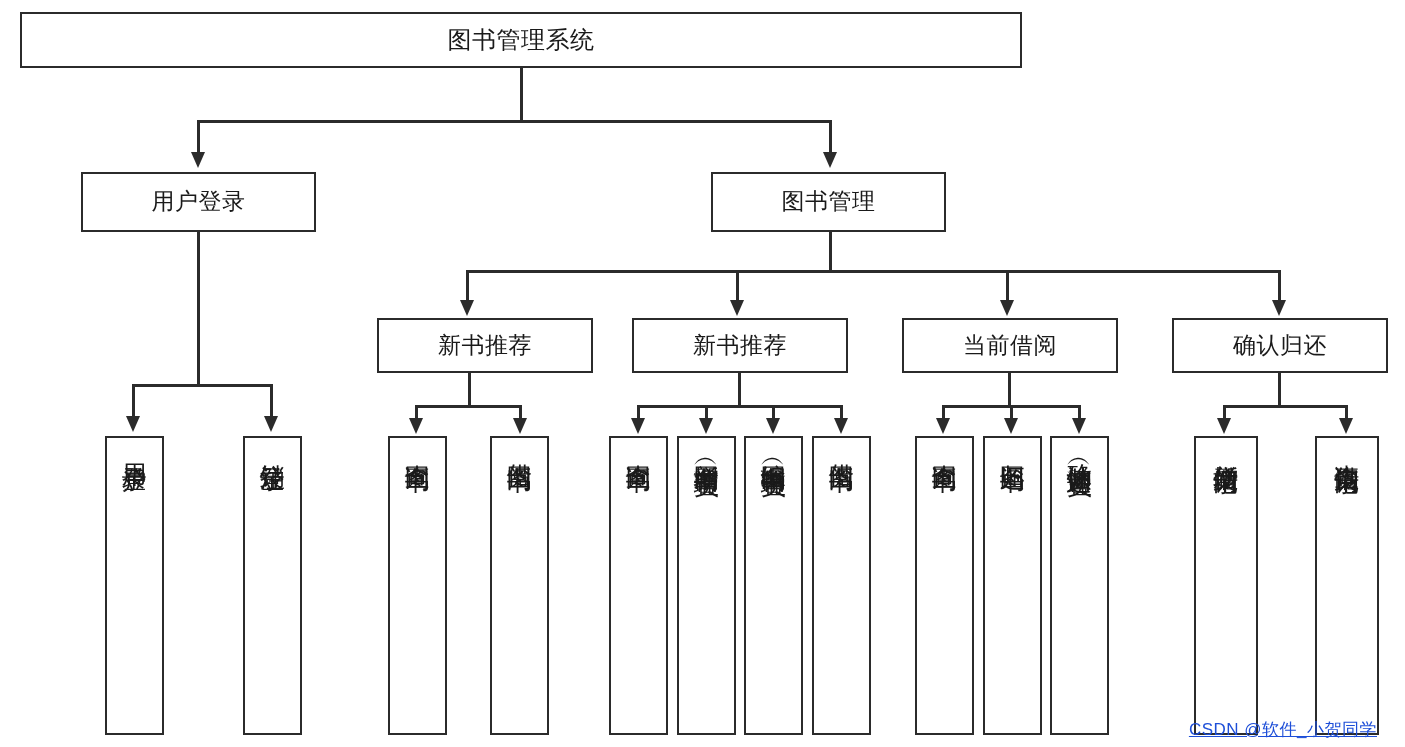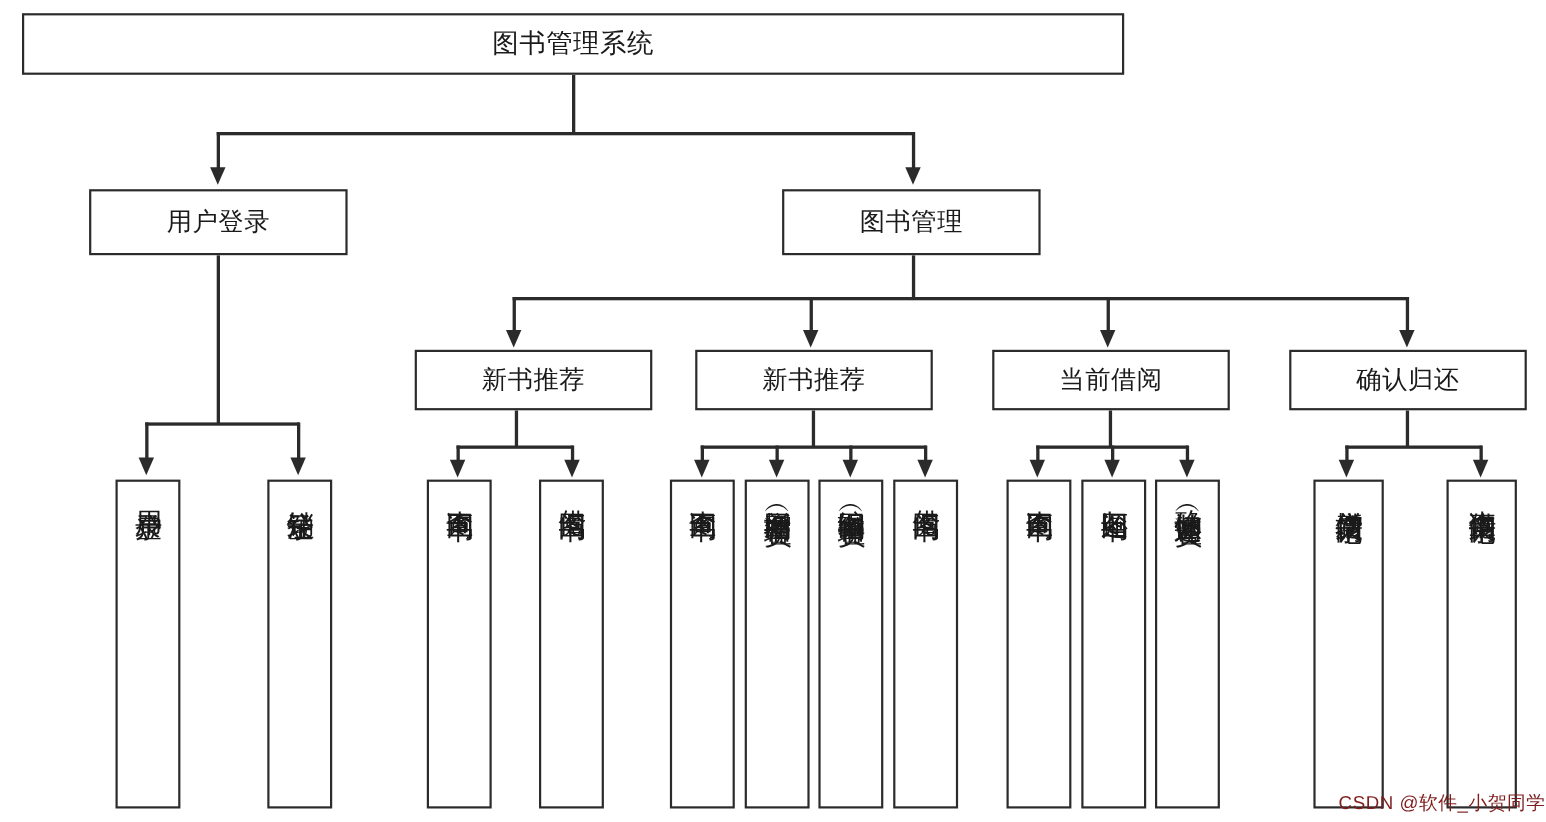--- a/index.html
+++ b/index.html
@@ -65,27 +65,28 @@
     position: absolute;
     width: 0;
     height: 0;
     border-left: 7px solid transparent;
     border-right: 7px solid transparent;
     border-top: 16px solid #2b2b2b;
     z-index: 2;
   }
   .watermark {
     position: absolute;
-    right: 0;
+    right: 28px;
     bottom: 6px;
     font-size: 17px;
-    color: #7f1d1d;
+    color: #1d4ed8;
     letter-spacing: 0.5px;
     z-index: 5;
     white-space: nowrap;
+    text-decoration: underline;
   }
 </style>
 </head>
 <body>
 
 <div id="canvas">
 
   <div class="node root horizontal" style="left:20px; top:12px; width:1002px; height:56px;">
     <span class="node-label">图书管理系统</span>
   </div>

